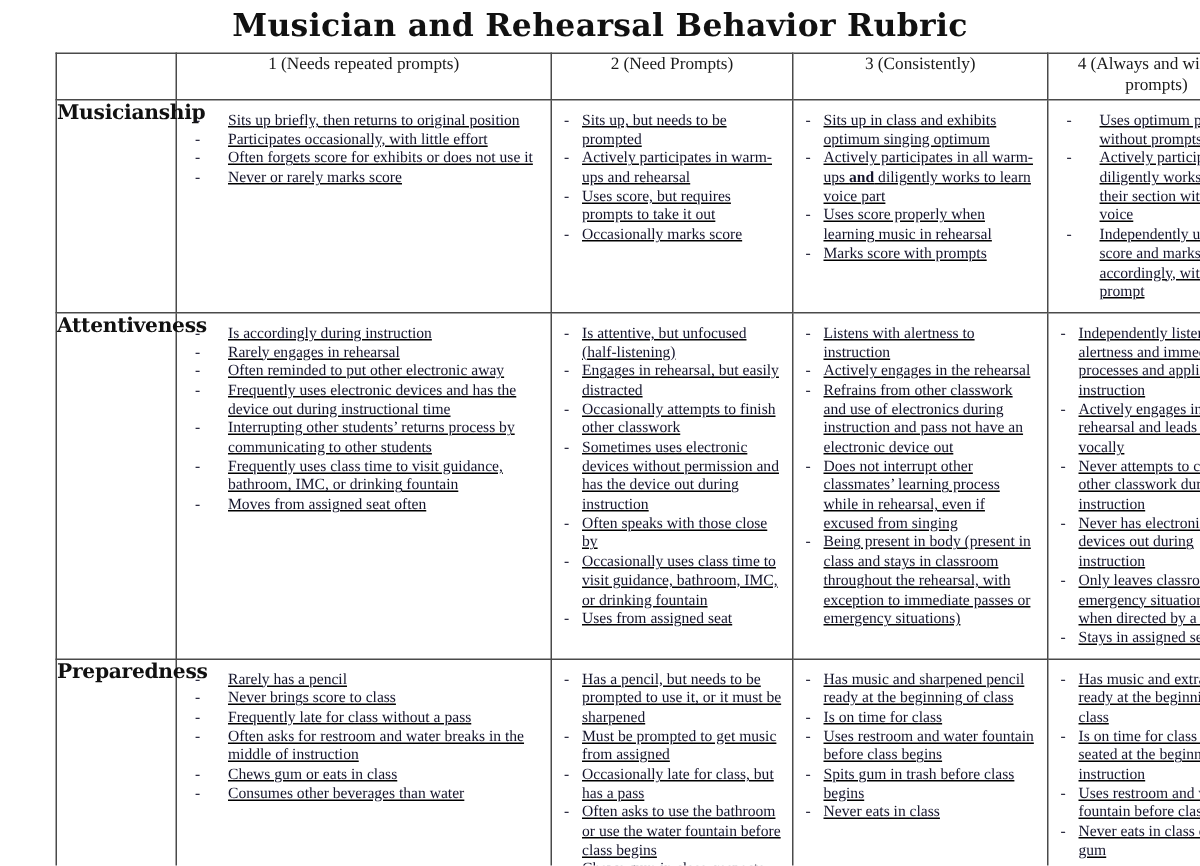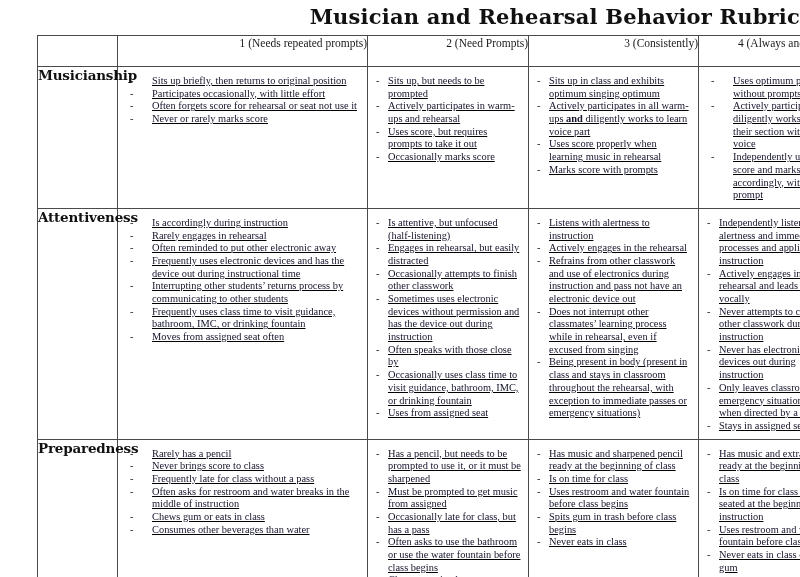--- a/index.html
+++ b/index.html
@@ -19,21 +19,21 @@
     left: 0; top: 0;
     width: 800px;
     height: 577px;
     background: #ffffff;
   }
   .doc-title {
     position: absolute;
     left: 0;
     top: 4px;
     width: 800px;
-    text-align: right;
+    text-align: center;
     font-family: "DejaVu Serif", "Liberation Serif", serif;
     font-size: 21px;
     font-weight: bold;
     letter-spacing: 0.2px;
     color: #111111;
     white-space: nowrap;
   }
   table.rubric {
     position: absolute;
     left: 37px;
@@ -50,21 +50,21 @@
     background: #ffffff;
   }
   
   col.c0 { width: 250px; }
   col.c1 { width: 161px; }
   col.c2 { width: 170px; }
   col.c3 { width: 145px; }
   
   .hdr-cell {
     height: 30px;
-    text-align: right;
+    text-align: center;
     vertical-align: middle;
     font-size: 11.5px;
     font-weight: normal;
     color: #1a1a1a;
     padding: 4px 6px;
     line-height: 1.25;
   }
   .hdr-blank { height: 30px; }
   
   .row-label {
@@ -131,21 +131,21 @@
         <th class="hdr-cell">4 (Always and without prompts)</th>
       </tr>
     </thead>
     <tbody>
       <tr>
         <td class="row-label">Musicianship</td>
         <td>
             <ul class="crit">
               <li>Sits up briefly, then returns to original position</li>
               <li>Participates occasionally, with little effort</li>
-              <li>Often forgets score for rehearsal or seat not use it</li>
+              <li>Often forgets score for exhibits or does not use it</li>
               <li>Never or rarely marks score</li>
             </ul>
           </td>
         <td>
             <ul class="crit narrow">
               <li>Sits up, but needs to be prompted</li>
               <li>Actively participates in warm-ups and rehearsal</li>
               <li>Uses score, but requires prompts to take it out</li>
               <li>Occasionally marks score</li>
             </ul>

